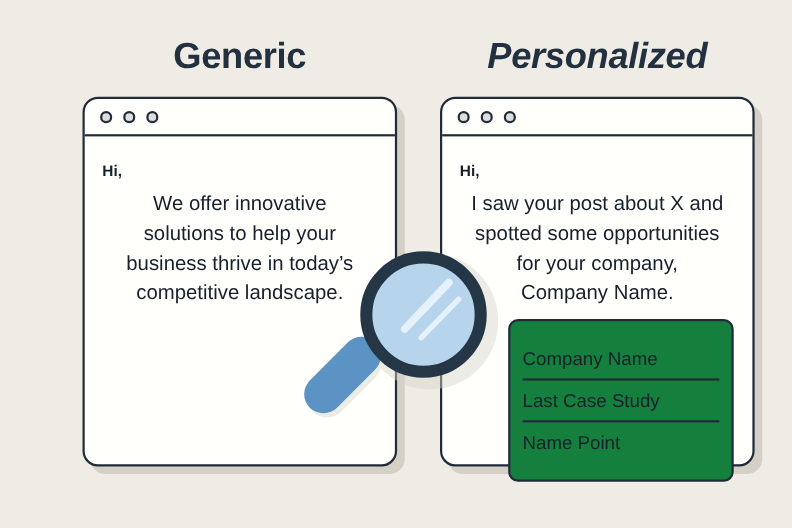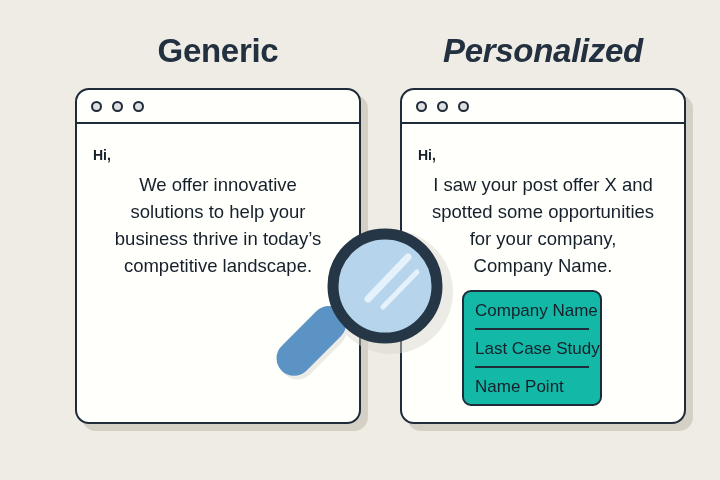--- a/index.html
+++ b/index.html
@@ -94,26 +94,26 @@
   }
   .message .line { display: block; white-space: nowrap; }
   .message.centered .line { text-align: center; }
   .message.left .line { text-align: center; }
 
   
   .checklist {
     position: absolute;
     left: 60px;
     top: 200px;
-    width: 140px;
+    width: 205px;
     border: 2.5px solid #1f2b38;
     border-radius: 9px;
-    background: #14b8a6;
-    box-sizing: border-box;
-    padding: 0 11px;
+    background: #15803d;
+    box-sizing: border-box;
+    padding: 16px 11px;
   }
   .checklist-item {
     font-size: 17px;
     color: #16202b;
     line-height: 1;
     padding: 10px 0 9px 0;
     border-bottom: 2px solid #1f2b38;
     white-space: nowrap;
   }
   .checklist-item:last-child { border-bottom: none; }
@@ -156,21 +156,21 @@
 
   <div class="card" id="card-personalized">
     <div class="titlebar">
       <span class="dot"></span>
       <span class="dot"></span>
       <span class="dot"></span>
     </div>
     <div class="card-body">
       <p class="greeting">Hi,</p>
       <p class="message centered">
-        <span class="line">I saw your post offer X and</span>
+        <span class="line">I saw your post about X and</span>
         <span class="line">spotted some opportunities</span>
         <span class="line">for your company,</span>
         <span class="line">Company Name.</span>
       </p>
     </div>
 
     <div class="checklist">
       <div class="checklist-item">Company Name</div>
       <div class="checklist-item">Last Case Study</div>
       <div class="checklist-item">Name Point</div>

